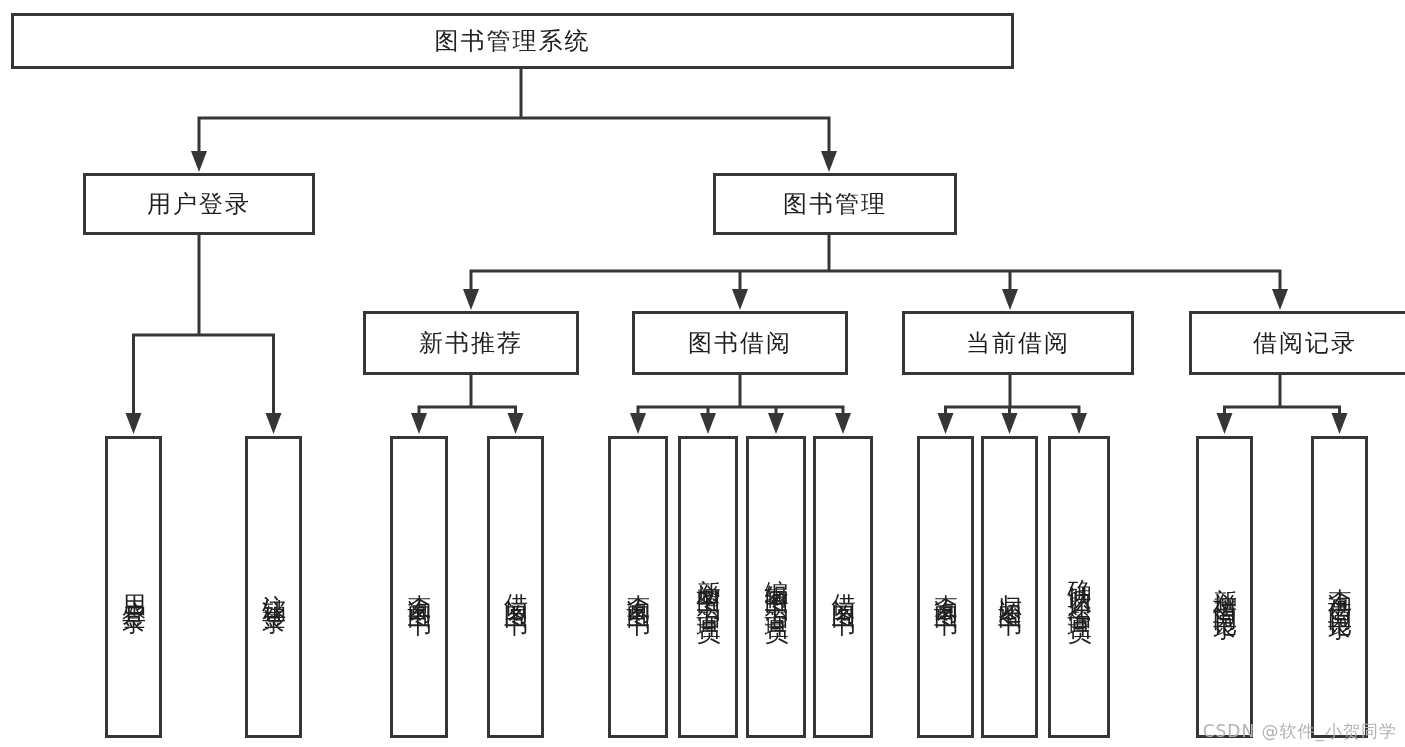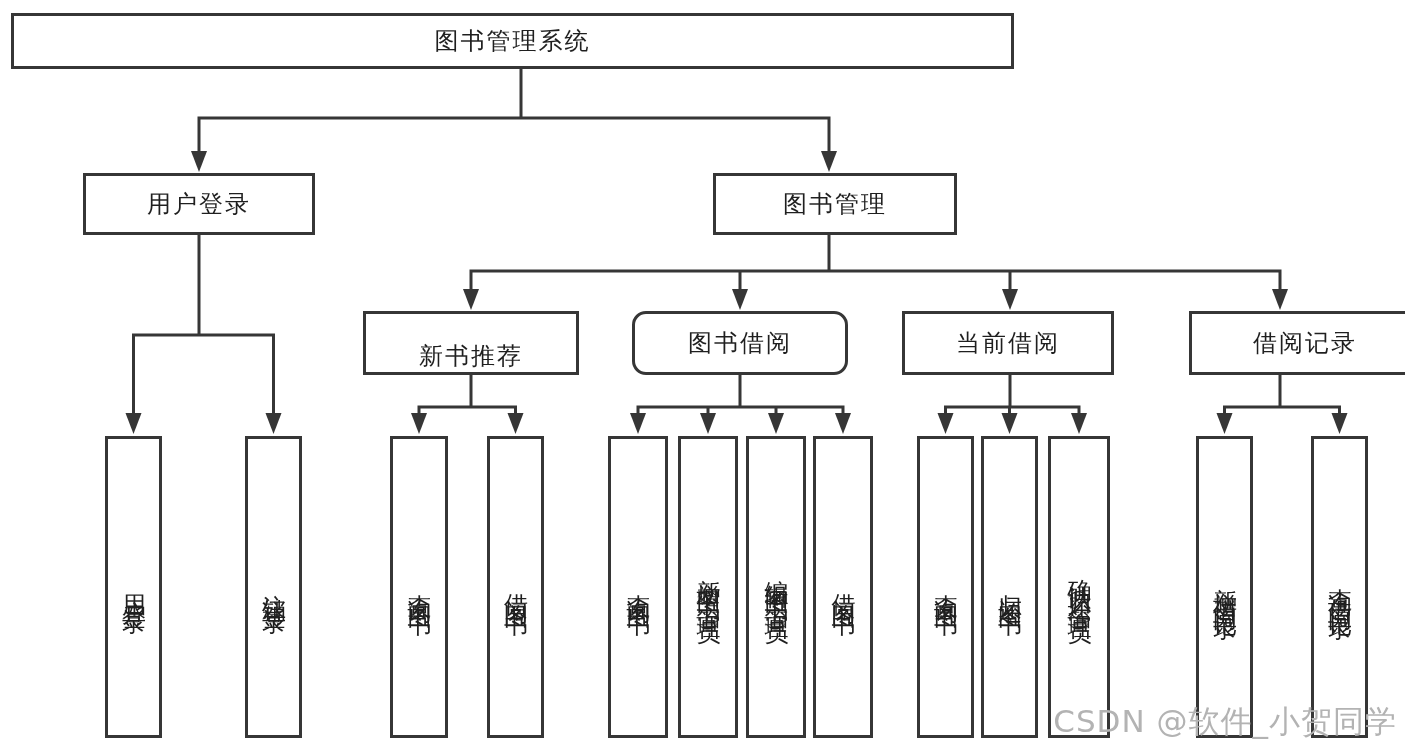--- a/index.html
+++ b/index.html
@@ -29,21 +29,21 @@
     writing-mode:vertical-rl;
     text-orientation:mixed;
     font-size:24px;
     letter-spacing:6px;
     line-height:1.05;
     color:#1f1f1f;
   }
   .watermark{
     position:absolute;
     right:8px;bottom:4px;
-    font-size:31px;
+    font-size:17px;
     letter-spacing:1px;
     color:#b3b3b3;
     z-index:5;
     pointer-events:none;
     white-space:nowrap;
   }
 </style>
 </head>
 <body>
 
@@ -96,27 +96,27 @@
     <span class="hlabel">图书管理系统</span>
   </div>
 
   <div class="node" style="left:83px;top:173px;width:232px;height:62px;">
     <span class="hlabel">用户登录</span>
   </div>
   <div class="node" style="left:713px;top:173px;width:244px;height:62px;">
     <span class="hlabel">图书管理</span>
   </div>
 
-  <div class="node" style="left:363px;top:311px;width:216px;height:64px;align-items:flex-end;">
+  <div class="node" style="left:363px;top:311px;width:216px;height:64px;">
     <span class="hlabel">新书推荐</span>
   </div>
-  <div class="node" style="left:632px;top:311px;width:216px;height:64px;border-radius:14px;">
+  <div class="node" style="left:632px;top:311px;width:216px;height:64px;">
     <span class="hlabel">图书借阅</span>
   </div>
-  <div class="node" style="left:902px;top:311px;width:212px;height:64px;">
+  <div class="node" style="left:902px;top:311px;width:232px;height:64px;">
     <span class="hlabel">当前借阅</span>
   </div>
   <div class="node" style="left:1172px;top:311px;width:232px;height:64px;margin-left:17px;">
     <span class="hlabel">借阅记录</span>
   </div>
 
   <div class="node leaf" style="left:105px;top:436px;width:57px;height:302px;">
     <span class="vtext">用户登录</span>
   </div>
   <div class="node leaf" style="left:245px;top:436px;width:57px;height:302px;">

